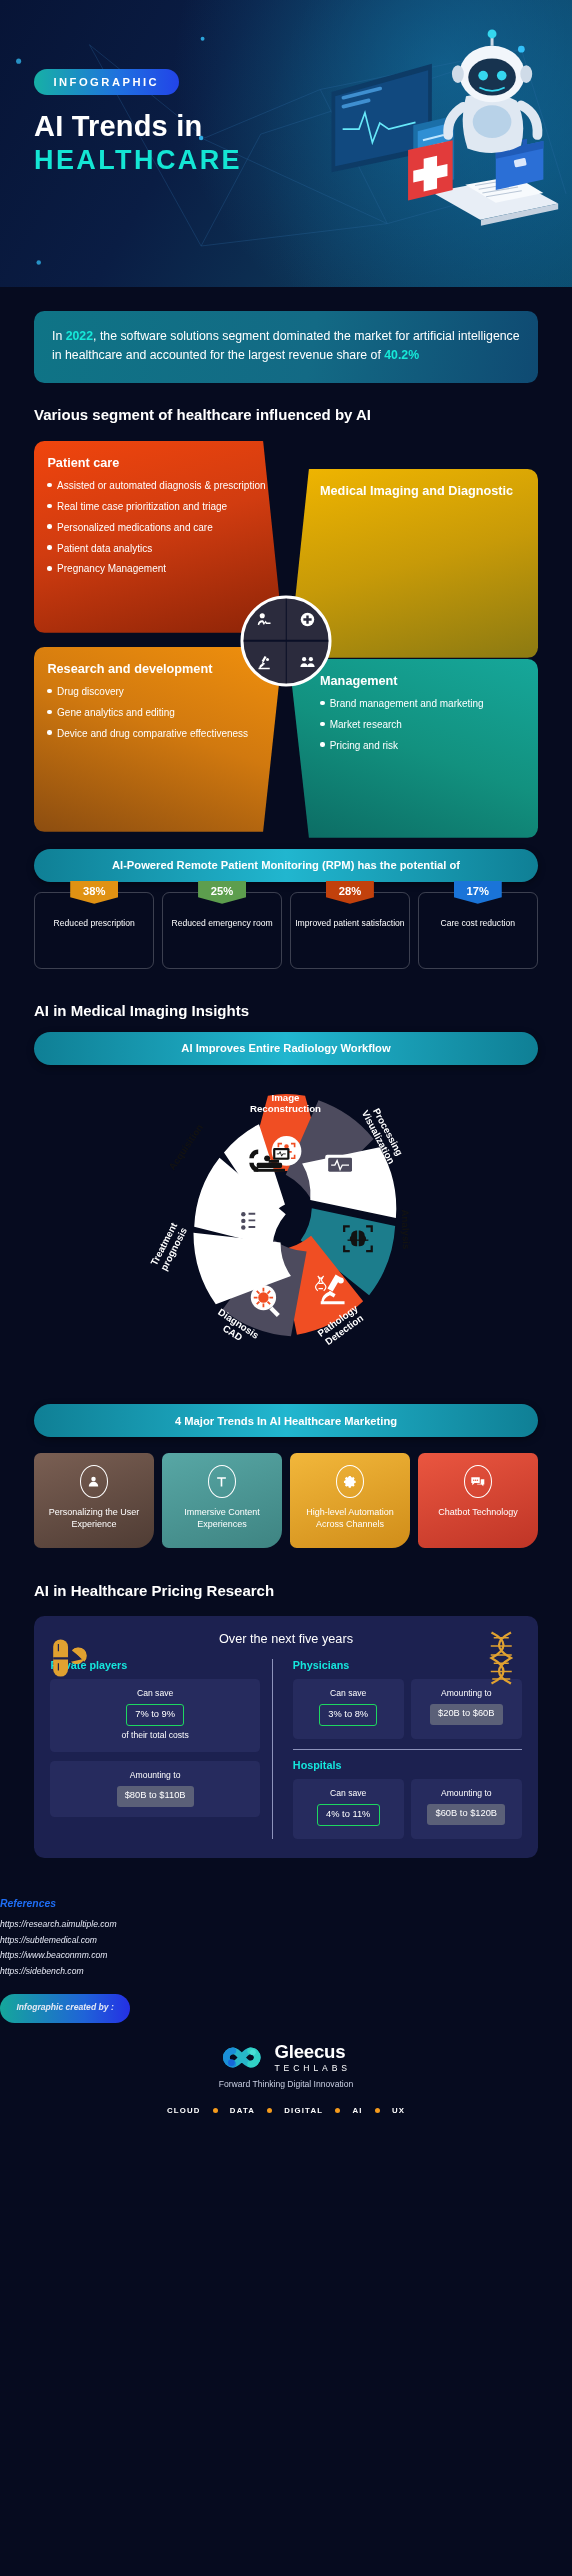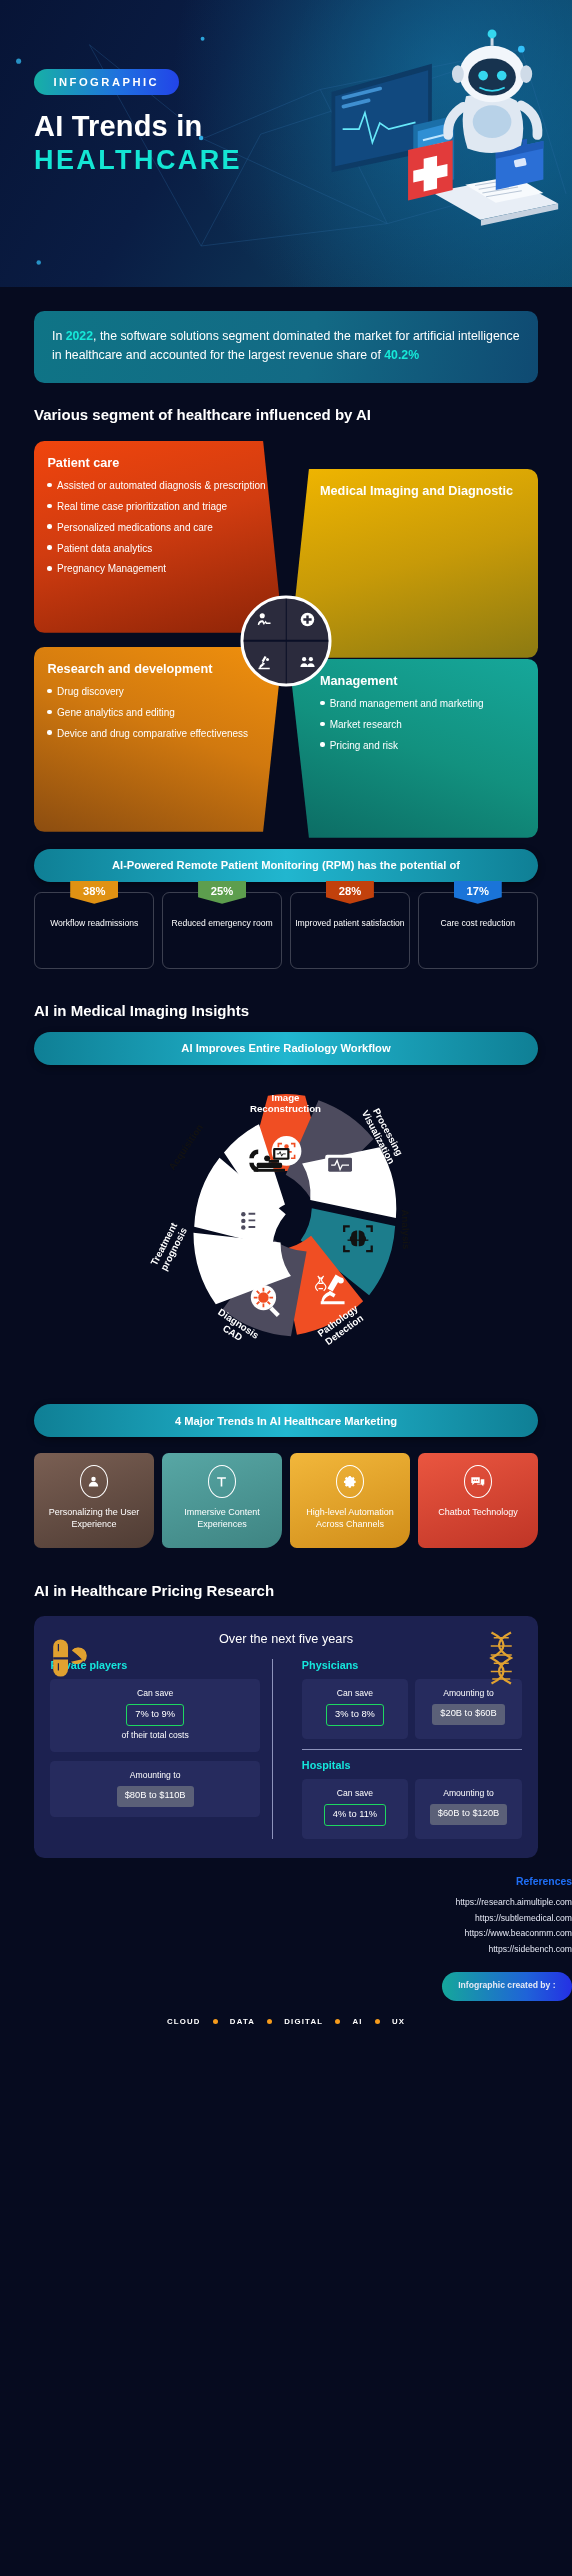--- a/index.html
+++ b/index.html
@@ -228,21 +228,21 @@
     border-radius: 10.4px;
     padding: 16.4px 16.4px 19.4px;
     position: relative;
     overflow: hidden;
   }
   .pricing-head {
     color: #fff; font-size: 12.7px; text-align: center; margin-bottom: 13.4px;
   }
   .pricing-cols { display: flex; }
   .pricing-col-left { width: 47%; padding-right: 12px; }
-  .pricing-col-right { width: 53%; padding-left: 29px; border-left: 1.1px solid #8d93bb; }
+  .pricing-col-right { width: 53%; padding-left: 20px; border-left: 1.1px solid #8d93bb; }
   .grp-title { color: #15e7dd; font-size: 10.8px; font-weight: bold; margin-bottom: 7.4px; }
   .pcell {
     background: #262b5e;
     border-radius: 4.5px;
     padding: 8.2px 7.4px 9.7px;
     text-align: center;
     color: #fff;
     font-size: 8.6px;
     line-height: 1.5;
   }
@@ -262,21 +262,21 @@
     background: #5b6078;
     border-radius: 3px;
     color: #fff;
     font-size: 9.3px;
   }
   .prow { display: flex; gap: 7.4px; }
   .prow > .pcell { flex: 1; }
   .hr-soft { height: 1.1px; background: #8d93bb; margin: 10.4px 0 9px; }
 
   
-  .refs { text-align: right; margin-top: 18px; }
+  .refs { text-align: left; margin-top: 40px; font-style: italic; }
   .refs h4 { color: #1f6ef5; font-size: 10.4px; margin-bottom: 7.4px; }
   .refs div { color: #e6e9f5; font-size: 8.6px; line-height: 1.85; }
   .created-pill {
     display: inline-block;
     margin-top: 13.4px;
     padding: 6.7px 16.4px;
     border-radius: 15px;
     background: linear-gradient(90deg, #15a79b 0%, #1f63d8 65%, #2430e4 100%);
     color: #fff; font-size: 9.3px; font-weight: bold;
   }
@@ -458,21 +458,21 @@
       <div class="sep-v"></div>
       <div class="sep-h"></div>
     </div>
   </div>
 
   <div style="margin-top:6px" class="pill-head">AI-Powered Remote Patient Monitoring (RPM) has the potential of</div>
 
   <div class="rpm-cards">
     <div class="rpm-card">
       <div class="rpm-ribbon" style="background:#e09213">38%</div>
-      <div class="rpm-label">Workflow readmissions</div>
+      <div class="rpm-label">Reduced prescription</div>
     </div>
     <div class="rpm-card">
       <div class="rpm-ribbon" style="background:#5d9e4e">25%</div>
       <div class="rpm-label">Reduced emergency room</div>
     </div>
     <div class="rpm-card">
       <div class="rpm-ribbon" style="background:#c2410c">28%</div>
       <div class="rpm-label">Improved patient satisfaction</div>
     </div>
     <div class="rpm-card">
@@ -715,20 +715,38 @@
 
   <div class="refs">
     <h4>References</h4>
     <div>https://research.aimultiple.com</div>
     <div>https://subtlemedical.com</div>
     <div>https://www.beaconmm.com</div>
     <div>https://sidebench.com</div>
     <div class="created-pill">Infographic created by :</div>
   </div>
 
+  <div class="logo-row">
+    <div class="logo-line">
+      <svg width="46" height="31" viewBox="0 0 62 42">
+        <g fill="none" stroke-width="9" stroke-linecap="round">
+          <path d="M16 12a9 9 0 1 0 0 18 c10 0 14 -18 24 -18 a9 9 0 1 1 0 18 c-10 0 -14 -18 -24 -18z" stroke="#27b6c9"></path>
+          <path d="M16 12a9 9 0 1 0 0 18" stroke="#1a8fd8"></path>
+          <path d="M40 12a9 9 0 1 1 0 18" stroke="#31d2c6"></path>
+        </g>
+        <circle cx="14" cy="28" r="4.5" fill="#1666d8"></circle>
+        <circle cx="43" cy="14" r="4" fill="#49e0d6"></circle>
+      </svg>
+      <div class="logo-txt">
+        <div class="logo-name">Gleecus</div>
+        <div class="logo-sub">TECHLABS</div>
+      </div>
+    </div>
+    <div class="tagline">Forward Thinking Digital Innovation</div>
+  </div>
 
   <div class="tagbar">
     <span class="t">CLOUD</span>
     <span class="d"></span>
     <span class="t">DATA</span>
     <span class="d"></span>
     <span class="t">DIGITAL</span>
     <span class="d"></span>
     <span class="t">AI</span>
     <span class="d"></span>

